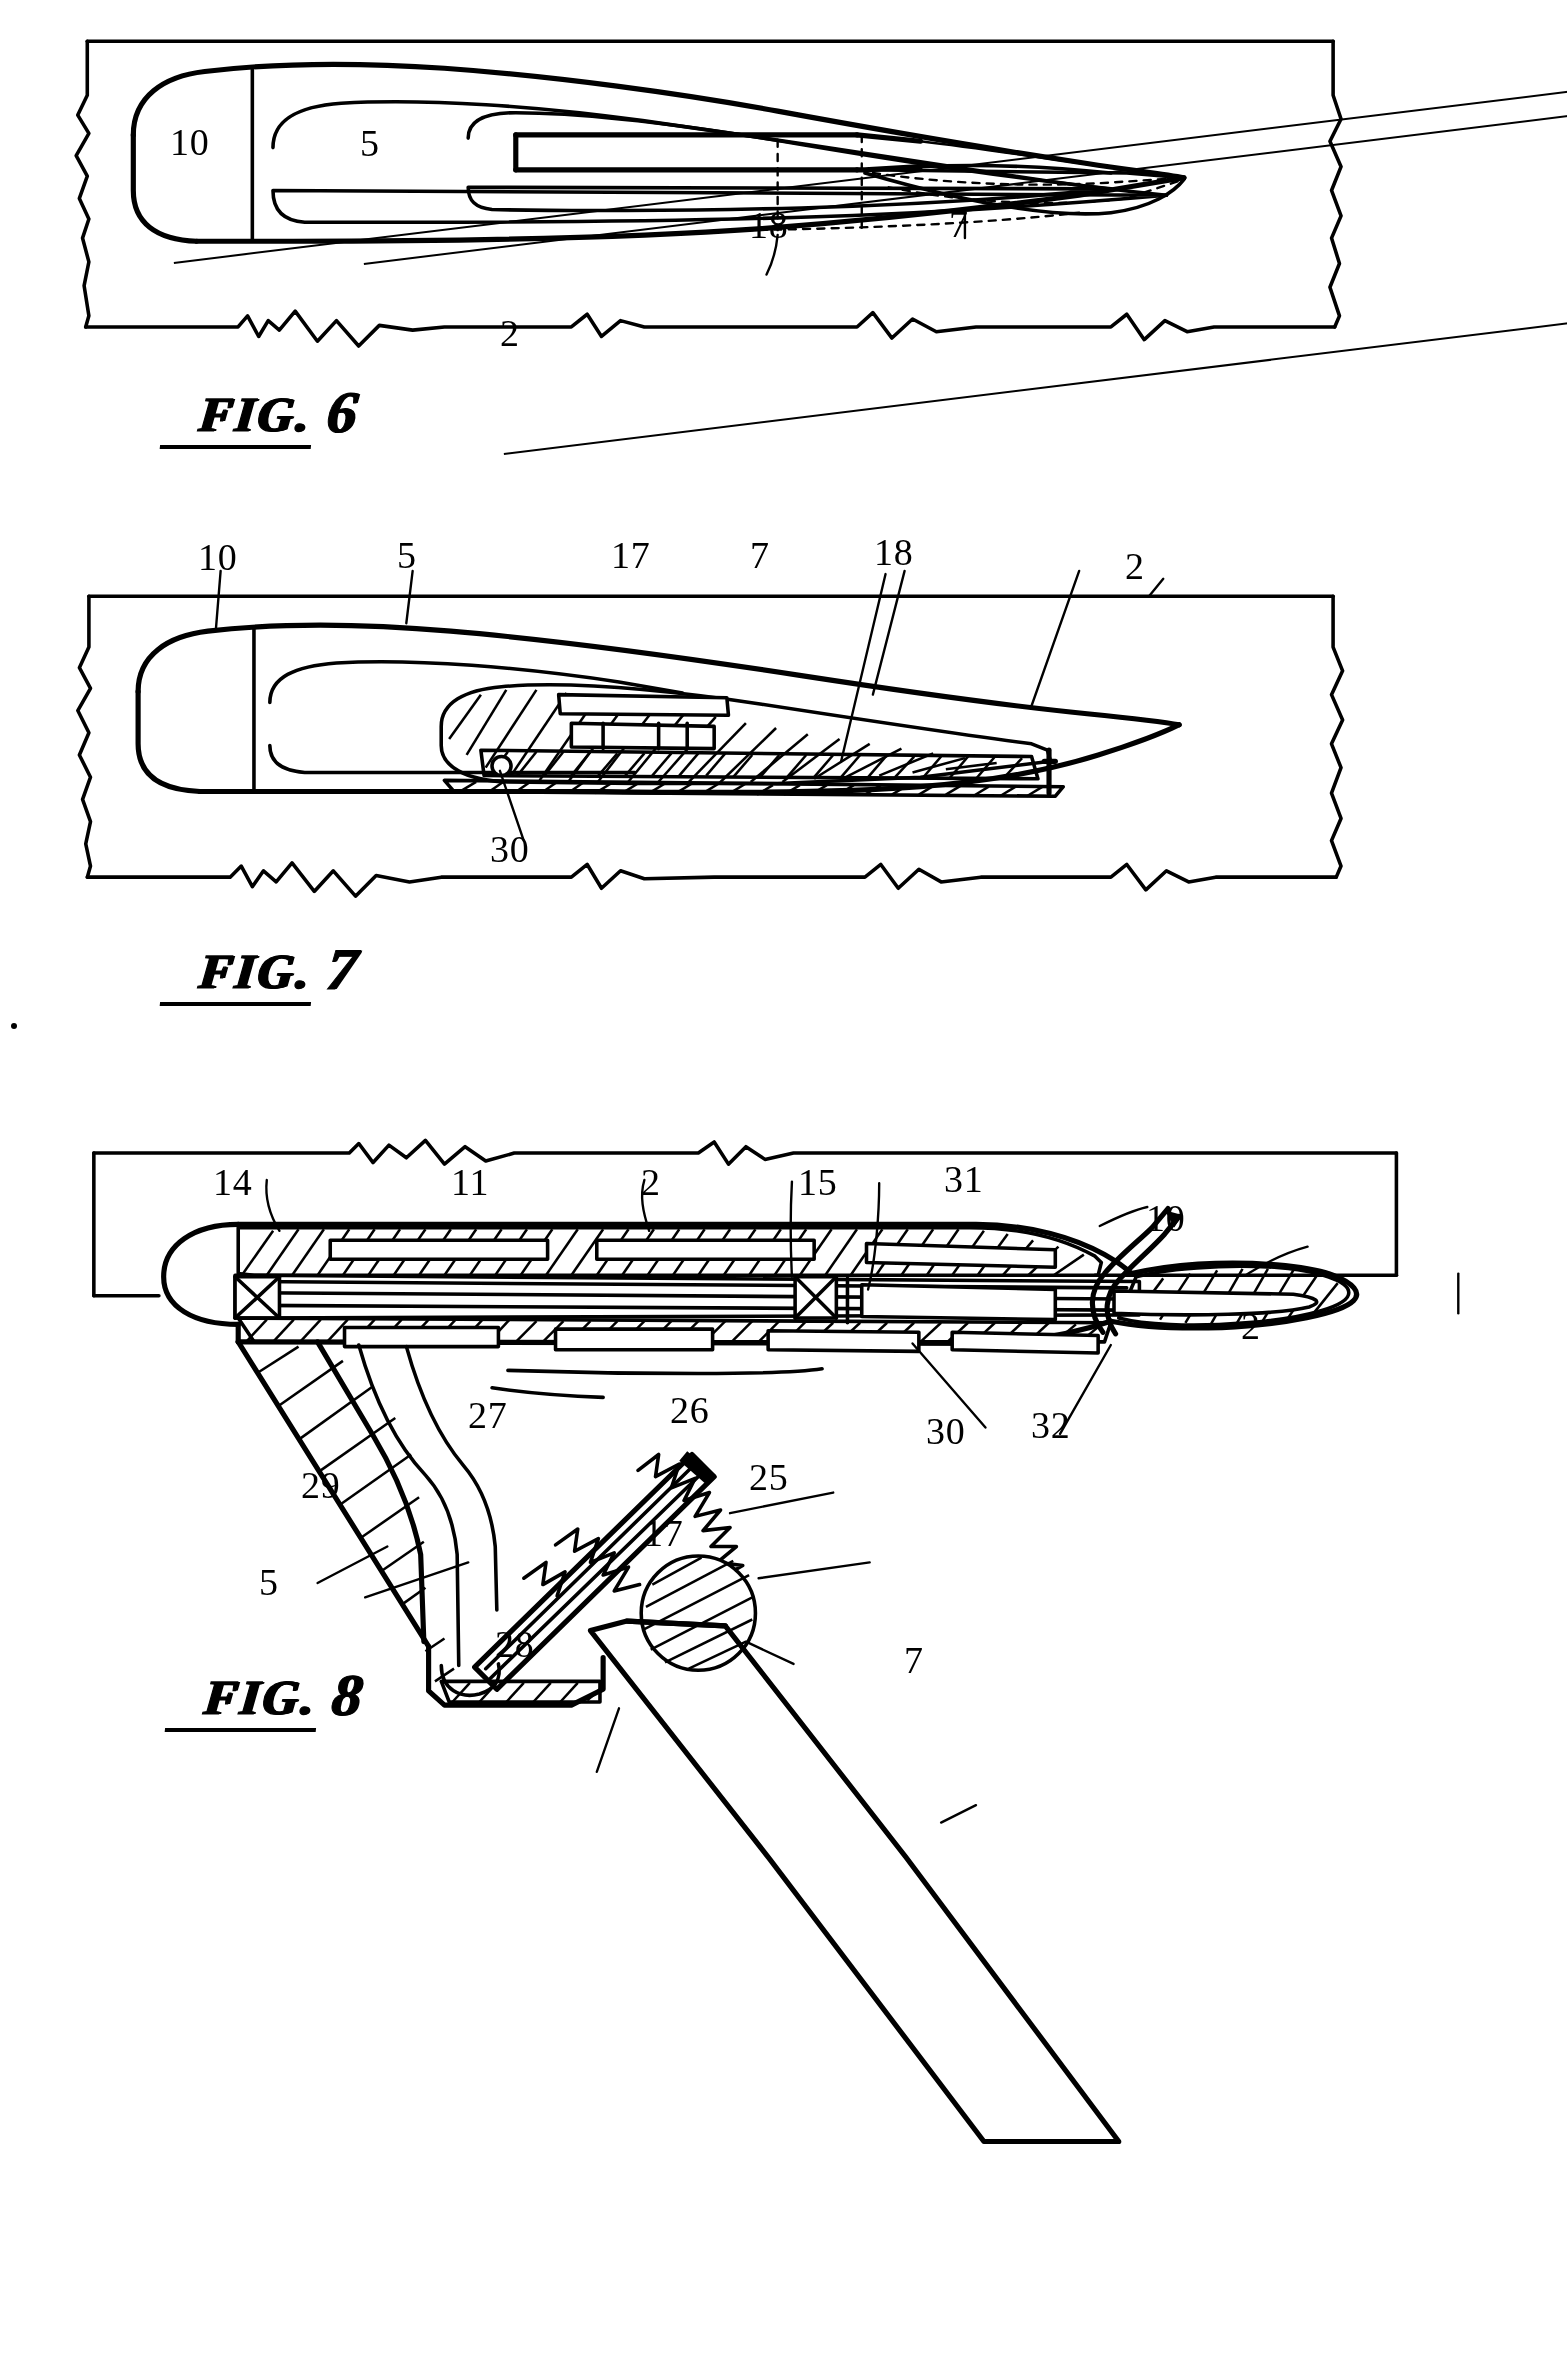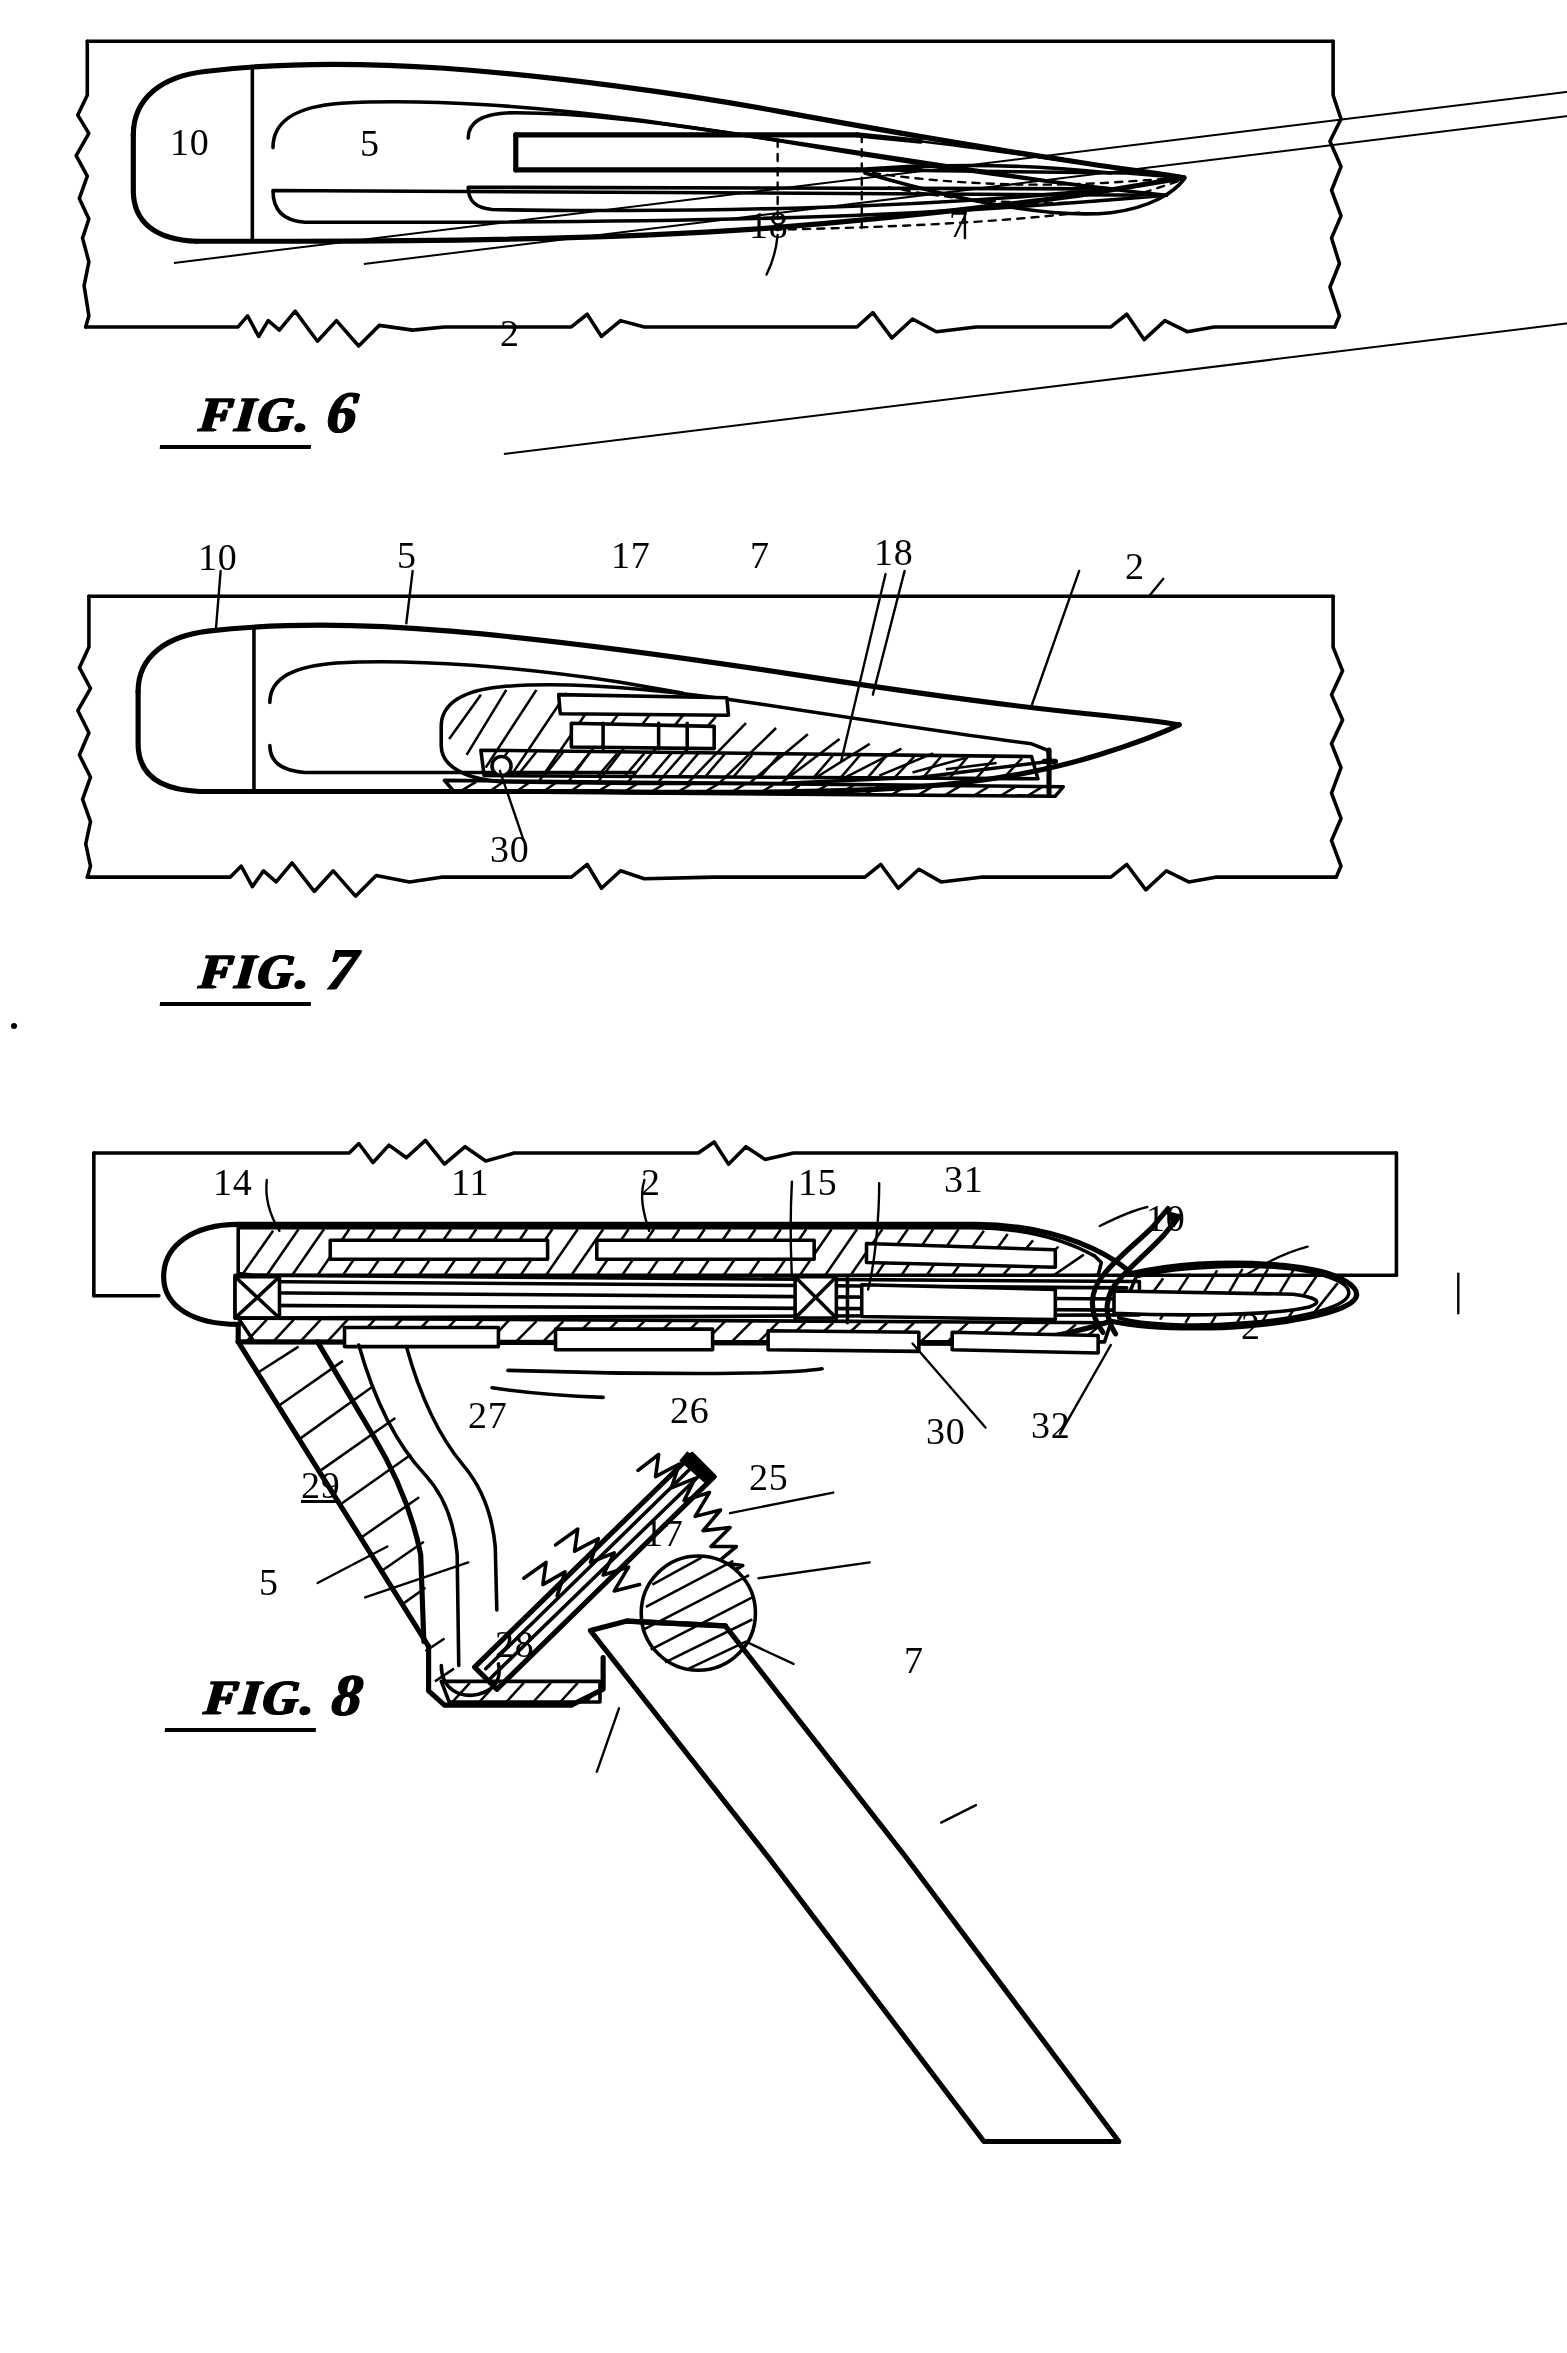--- a/index.html
+++ b/index.html
@@ -539,21 +539,21 @@
   <div class="refnum big" style="left:798px;top:1163px;">15</div>
   <div class="refnum big" style="left:944px;top:1160px;">31</div>
   <div class="refnum big" style="left:1146px;top:1199px;">10</div>
   <div class="refnum big" style="left:1241px;top:1307px;">2</div>
   <div class="refnum big" style="left:926px;top:1412px;">30</div>
   <div class="refnum big" style="left:1031px;top:1406px;text-align:center;">32</div>
   <div class="refnum big" style="left:259px;top:1563px;">5</div>
   <div class="refnum big" style="left:468px;top:1396px;">27</div>
   <div class="refnum big" style="left:670px;top:1391px;">26</div>
   <div class="refnum big" style="left:701px;top:1458px;margin-left:48px;">25</div>
-  <div class="refnum big" style="left:301px;top:1466px;text-decoration:underline;">29</div>
+  <div class="refnum big" style="left:301px;top:1466px;">29</div>
   <div class="refnum big" style="left:644px;top:1514px;">17</div>
   <div class="refnum big" style="left:495px;top:1625px;font-family:Liberation Serif, serif;">28</div>
   <div class="refnum big" style="left:904px;top:1641px;">7</div>
 
   <div class="figcap" style="left:168px;top:1661px;">
     <span class="word">FIG.</span>
     <span class="num">8</span>
   </div>
 
   <div style="position:absolute;left:11px;top:1023px;width:6.3px;height:6.3px;background:#000;border-radius:50%;"></div>

